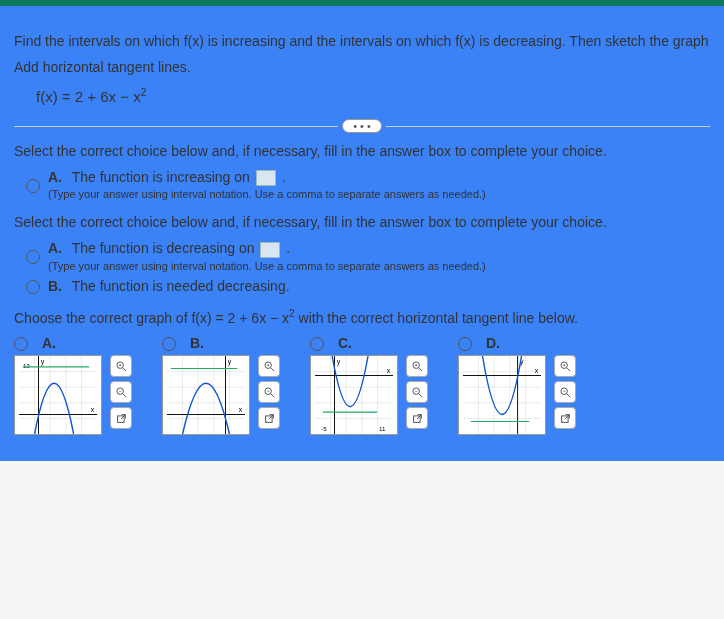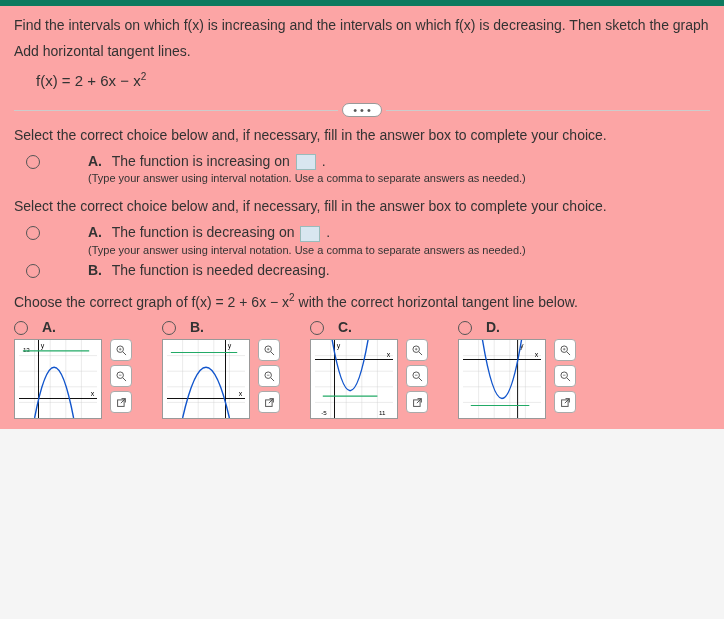--- a/index.html
+++ b/index.html
@@ -5,30 +5,30 @@
     * { box-sizing: border-box; margin: 0; padding: 0; }
     body {
       font-family: Arial, sans-serif;
       font-size: 14px;
       color: #333;
       background: #f5f5f5;
       width: 724px;
       height: 619px;
       overflow: hidden;
     }
-    .container { background: #fca5a5; padding: 10px 14px; }
+    .container { background: #3b82f6; padding: 26px 14px; }
     .top-bar { background: #0d7a5f; height: 6px; width: 100%; }
     .problem-text { margin-bottom: 6px; line-height: 1.4; }
     .formula { margin: 10px 0 14px 22px; font-size: 15px; }
     .divider-row { display:flex; align-items:center; justify-content:center; margin: 4px 0 10px; }
     .divider-line { flex:1; height:1px; background:#ccc; }
     .ellipsis-pill { border:1px solid #999; border-radius:10px; padding:0 10px; font-size:11px; color:#555; background:#fff; margin:0 4px;}
     .instruction { margin: 10px 0 10px 0; }
     .choice-group { margin: 8px 0 14px 12px; }
-    .choice-row { display:flex; align-items:flex-start; margin: 6px 0; gap: 40px; }
+    .choice-row { display:flex; align-items:center; margin: 6px 0; }
     .radio { width:14px; height:14px; border:1.5px solid #555; border-radius:50%; margin-right:8px; margin-top:2px; flex-shrink:0; cursor:pointer; }
     .choice-label { font-weight:bold; margin-right:6px; }
     .choice-body { flex:1; }
     .input-box { display:inline-block; width:20px; height:16px; background:#d8e6f0; border:1px solid #9bb; vertical-align:middle; margin:0 2px; }
     .help-text { margin-top:2px; font-size:11px; }
     .graph-row { display:flex; gap:30px; margin-top:8px; align-items:flex-start; }
     .graph-option { display:flex; align-items:flex-start; gap:6px; }
     .graph-label-row { display:flex; align-items:center; gap:6px; margin-bottom:4px;}
     .opt-label { font-weight:bold; }
     .graph-box { width:88px; height:80px; border:1px solid #999; background:#fff; position:relative; display:flex; align-items:center; justify-content:center; }

